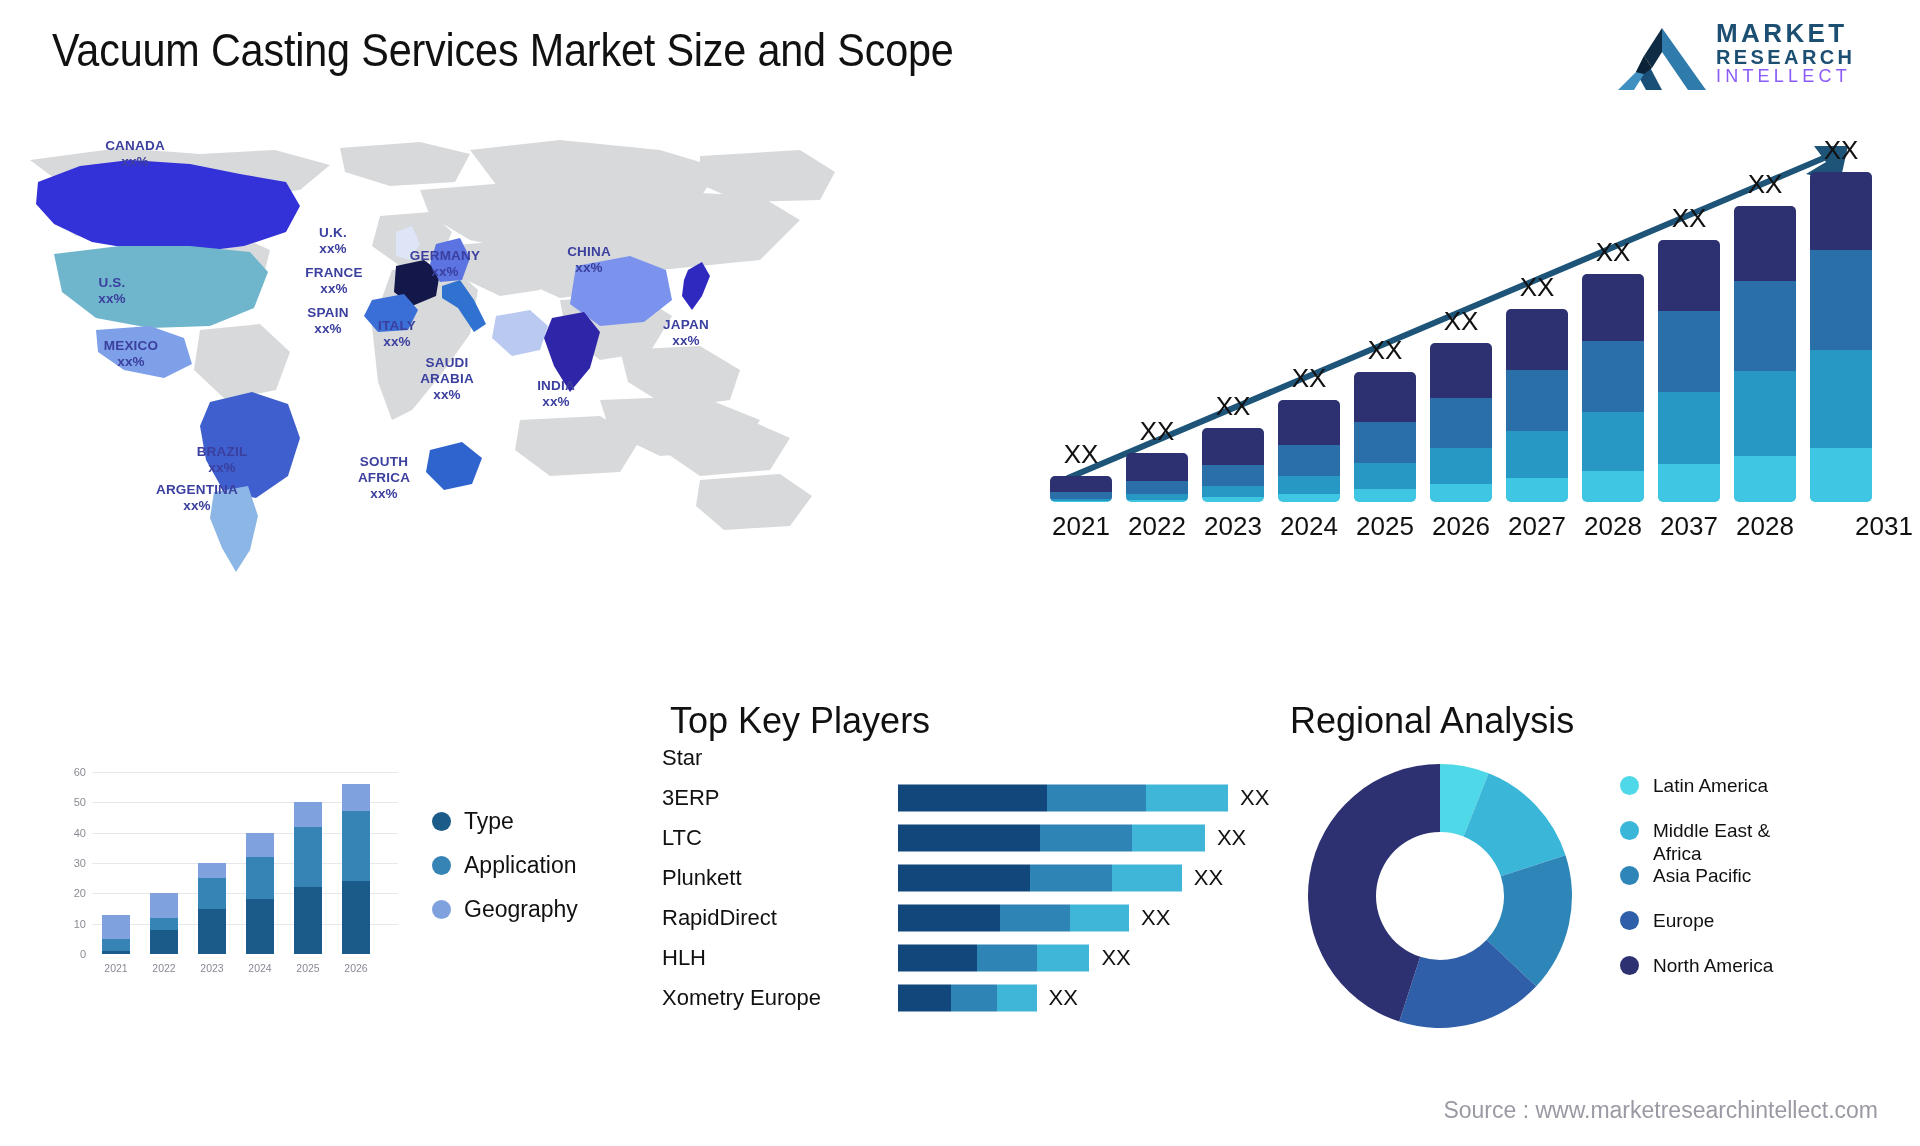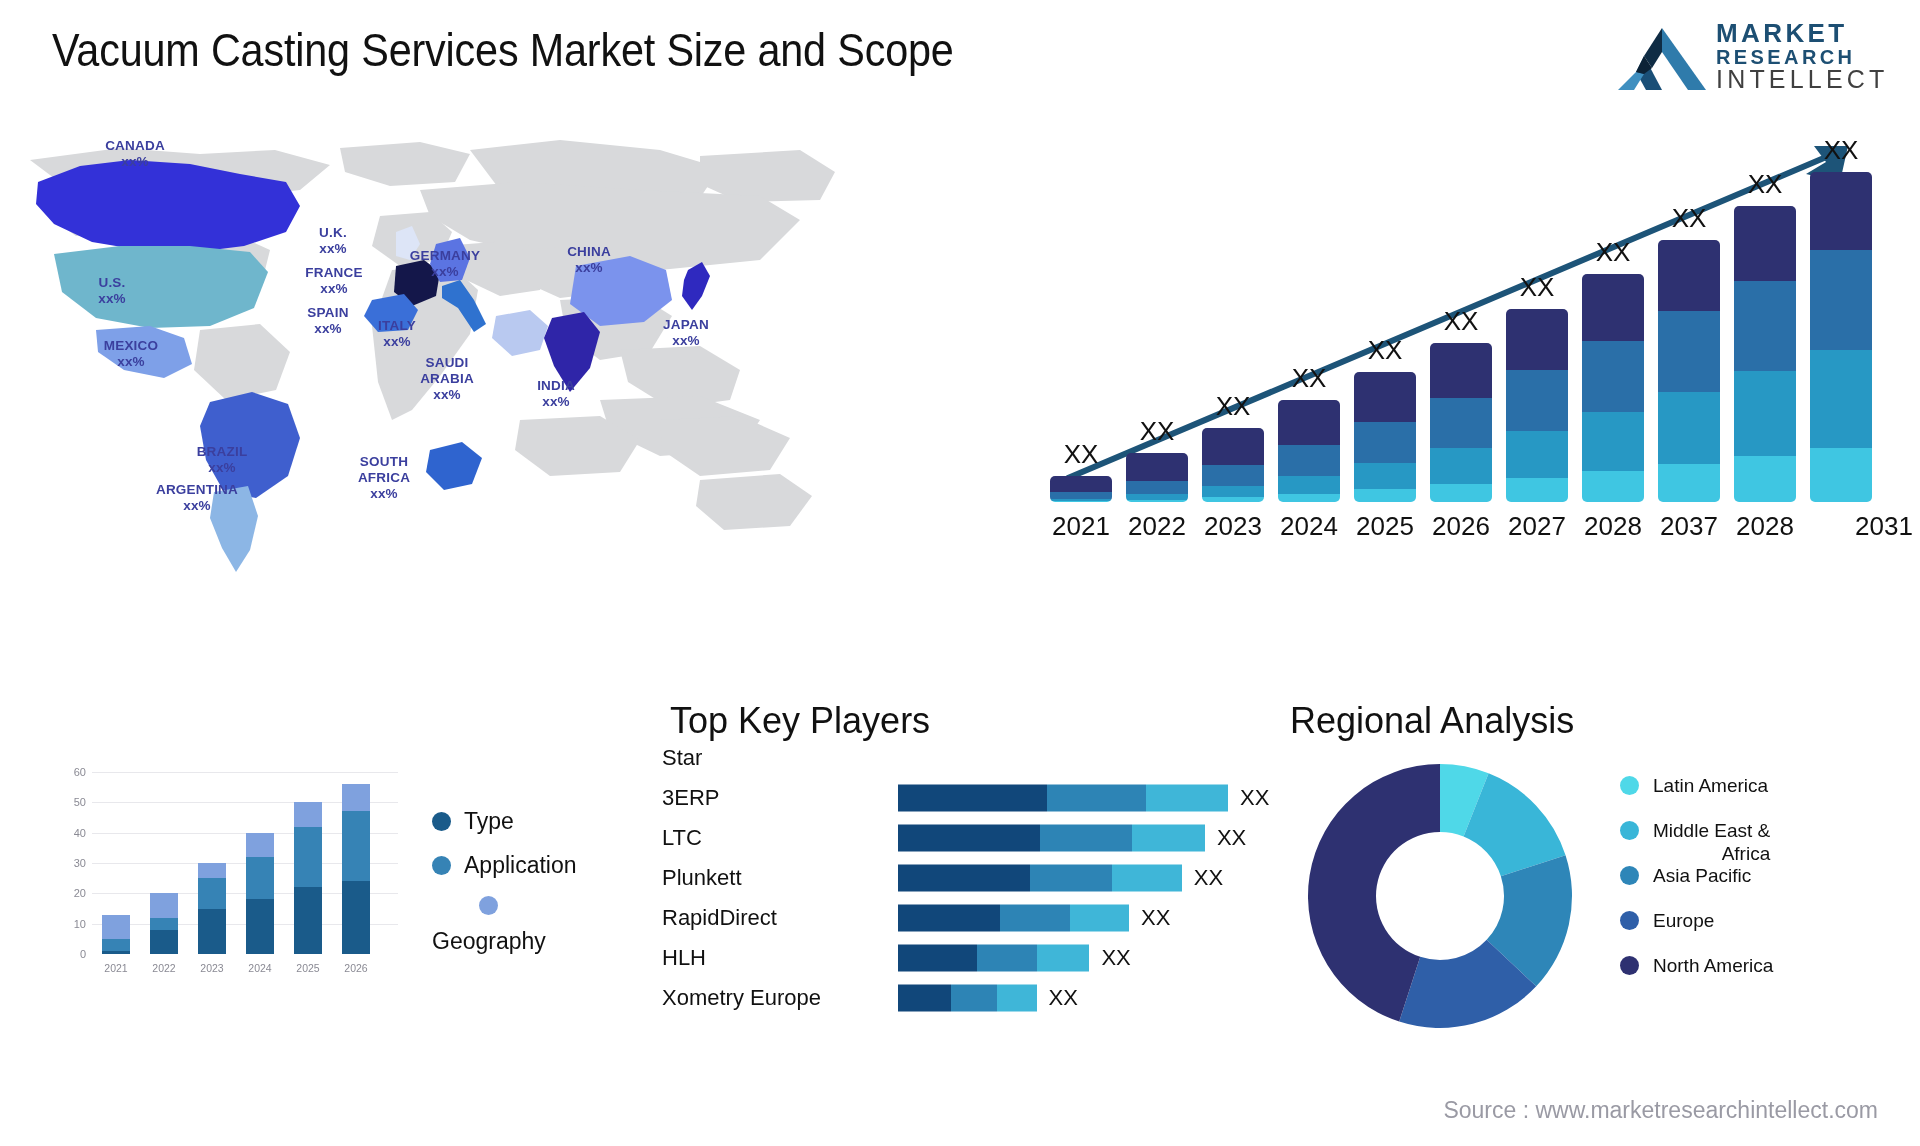--- a/index.html
+++ b/index.html
@@ -26,21 +26,21 @@
   
   #logo{left:1618px;top:18px;width:290px;height:82px;}
   #logo-mark{position:absolute;left:0;top:8px;width:88px;height:66px;}
   #logo-text{position:absolute;left:98px;top:2px;}
   .logo-line{
     color:#1d4f73;font-weight:700;letter-spacing:3.4px;line-height:1.02;
     font-family:"Liberation Sans",sans-serif;
   }
   #logo-l1{font-size:26px;}
   #logo-l2{font-size:20px;}
-  #logo-l3{font-size:25px;font-weight:400;letter-spacing:4.2px;color:#404040;}
+  #logo-l3{font-size:18px;font-weight:400;letter-spacing:4.2px;color:#8b5cf6;}
 
   
   #map-wrap{left:0px;top:120px;width:840px;height:470px;}
   #map-svg{position:absolute;left:0;top:0;}
   .map-label{
     position:absolute;
     color:#3b3f9e;
     font-weight:700;
     font-size:13.5px;
     line-height:1.18;
@@ -102,21 +102,21 @@
   #players{left:640px;top:700px;width:620px;height:420px;}
   .pl-name{
     position:absolute;left:22px;font-size:22px;color:#111;white-space:nowrap;
     transform:translateY(-50%);
   }
   .pl-bar{position:absolute;left:258px;height:27px;display:flex;transform:translateY(-50%);}
   .pl-seg{height:100%;}
   .pl-val{position:absolute;font-size:22px;color:#111;transform:translateY(-50%);white-space:nowrap;}
 
   
-  #regional{left:1290px;top:700px;width:610px;height:400px;text-align:right;}
+  #regional{left:1290px;top:700px;width:610px;height:400px;}
   #donut{position:absolute;left:10px;top:56px;width:280px;height:280px;}
   .reg-leg{position:absolute;left:330px;display:flex;align-items:flex-start;gap:14px;}
   .reg-dot{width:19px;height:19px;border-radius:50%;flex:none;margin-top:2px;}
   .reg-txt{font-size:19px;color:#111;line-height:1.22;white-space:pre-line;}
 
   
   #source{
     right:42px;bottom:22px;
     font-size:23px;color:#9a9aa4;white-space:nowrap;
   }
@@ -398,21 +398,21 @@
     </div>
   <div id="seg-legend">
       <div class="seg-leg" style="top: 108px;">
         <span class="seg-dot" style="background: rgb(26, 91, 138);"></span>
         <span class="seg-leg-txt">Type</span>
       </div>
       <div class="seg-leg" style="top: 152px;">
         <span class="seg-dot" style="background: rgb(54, 131, 181);"></span>
         <span class="seg-leg-txt">Application</span>
       </div>
-      <div class="seg-leg" style="top: 196px; flex-direction: column;">
+      <div class="seg-leg" style="top: 196px;">
         <span class="seg-dot" style="background: rgb(127, 161, 222);"></span>
         <span class="seg-leg-txt">Geography</span>
       </div>
     </div>
 </div>
 
 <div class="abs" id="players">
   <div class="sec-title" style="left:30px;top:0;">Top Key Players</div>
   <div id="players-body">
       <div class="pl-name" style="top: 58px;">Star</div>

